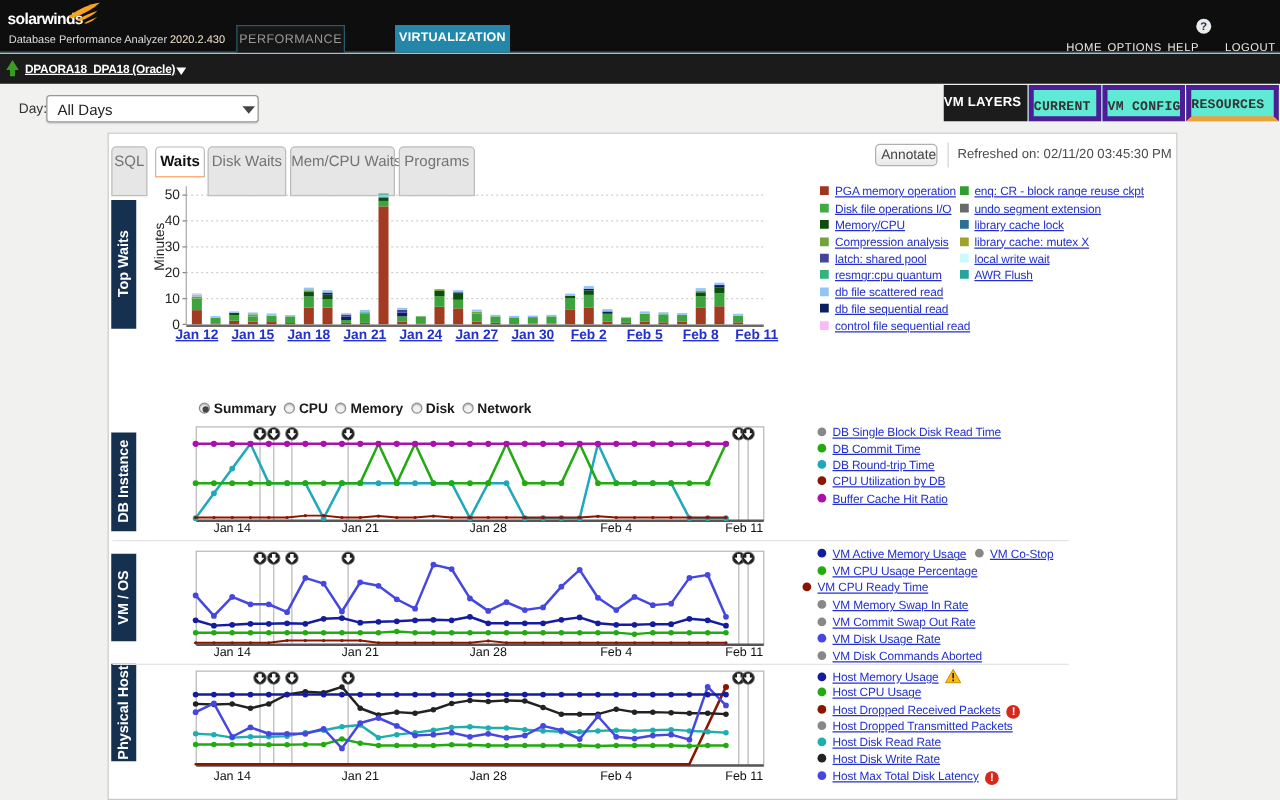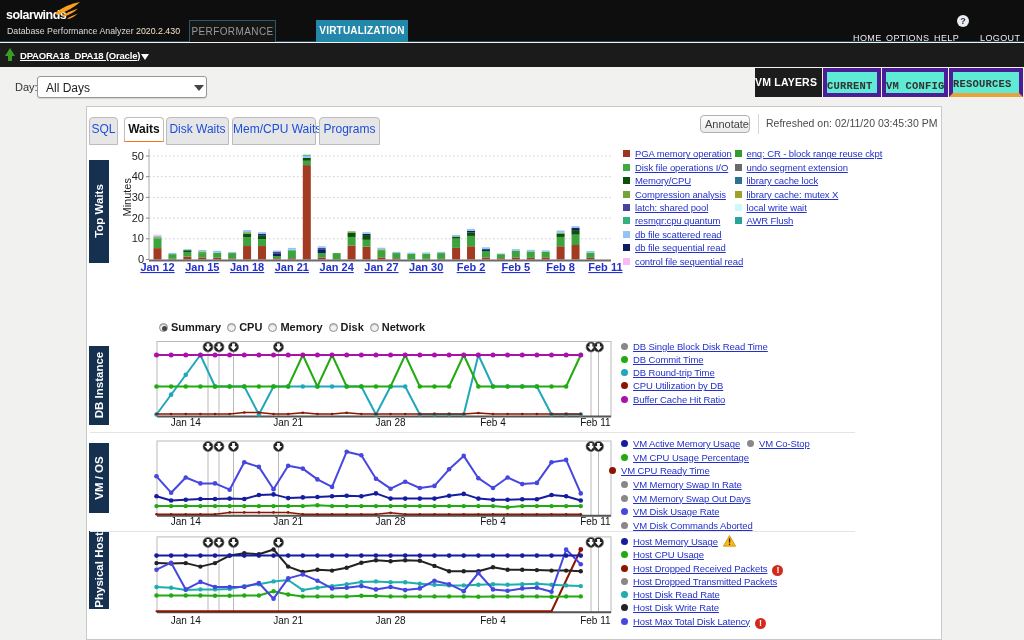--- a/index.html
+++ b/index.html
@@ -39,21 +39,21 @@
   border-right:5px solid transparent; border-top:6px solid #444; }
 .rtab { position:absolute; top:68px; height:29px; font-size:10.5px; font-weight:bold; 
   line-height:29px; letter-spacing:0.2px; white-space:nowrap; }
 .rtab.on { background:#1c1c1c; color:#fff; }
 .rtab.off { background:#5eead4; color:#333; border:4px solid #4c1d95;font-family:Liberation Mono, monospace; }
 .rtab.res { border-bottom:4px solid #e8a33d; line-height:25px; }
 
 
 .panel { position:absolute; left:86px; top:106px; width:856px; height:534px; background:#fff;
   border:1px solid #c9c9c9; }
-.stab { position:absolute; top:117px; height:28px; font-size:12px; color:#1d4ed8; text-align:center;
+.stab { position:absolute; top:117px; height:40px; font-size:12px; color:#737373; text-align:center;
   background:#e6e6e6; border:1px solid #bcbcbc; border-radius:4px 4px 0 0; line-height:23px; white-space:nowrap; }
 .stab.on { background:#fff; border-bottom:1px solid #f97316; height:25px; color:#111; font-weight:bold; }
 .annbtn { position:absolute; left:700px; top:115px; width:50px; height:18px;
   background:linear-gradient(#fefefe,#e9e9e9); border:1px solid #b0b0b0; border-radius:4px;
   font-size:11px; color:#444; text-align:right; line-height:16px; }
 .vsep { position:absolute; left:758px; top:114px; width:1px; height:20px; background:#d5d5d5; }
 .refr { position:absolute; left:766px; top:117px; font-size:10.5px; color:#4a4a4a; }
 
 
 .vlab { position:absolute; left:89px; width:20px; background:#16314f; color:#fff; }
@@ -63,21 +63,21 @@
 
 .radios { position:absolute; left:159px; top:321px; font-size:11px; font-weight:bold; color:#1a1a1a; }
 .radios label { margin-right:6px; }
 .rad { display:inline-block; width:9px; height:9px; border-radius:50%; background:#f2f2f2;
   border:1px solid #8d8d8d; vertical-align:-1px; margin-right:3px; position:relative;
   box-shadow:inset 0 1px 1px rgba(0,0,0,0.25); }
 .rad.sel:after { content:""; position:absolute; left:2px; top:2px; width:5px; height:5px;
   border-radius:50%; background:#444; }
 
 
-.lr { position:absolute; white-space:nowrap; font-size:9.5px; letter-spacing:-0.1px; height:13px; line-height:13px; }
+.lr { position:absolute; white-space:nowrap; font-size:9.5px; letter-spacing:-0.1px; height:13px; line-height:13px;margin-left:33px; }
 .lr a { color:#2330cc; text-decoration:underline; }
 .sq { display:inline-block; width:7px; height:7px; margin-right:5px; vertical-align:0px; }
 .dt { display:inline-block; width:7px; height:7px; border-radius:50%; margin-right:5px; vertical-align:0px; }
 .wsvg { margin-left:5px; vertical-align:-2px; }
 .bang { display:inline-block; width:11px; height:11px; background:#d42a1e; color:#fff; border-radius:50%;
   font-size:9px; font-weight:bold; text-align:center; line-height:11px; margin-left:5px; vertical-align:-1px; }
 .hr { position:absolute; left:90px; width:765px; height:1px; background:#e4e4e4; }
 </style></head>
 <body>
 <div class="topbar">
@@ -615,21 +615,21 @@
     <text x="35.76" y="86.5" text-anchor="middle" font-size="10" fill="#111">Jan 14</text>
     <text x="138.17" y="86.5" text-anchor="middle" font-size="10" fill="#111">Jan 21</text>
     <text x="240.58" y="86.5" text-anchor="middle" font-size="10" fill="#111">Jan 28</text>
     <text x="342.99" y="86.5" text-anchor="middle" font-size="10" fill="#111">Feb 4</text>
     <text x="445.4" y="86.5" text-anchor="middle" font-size="10" fill="#111">Feb 11</text>
   </svg>
 <div class="lr" style="left:621px;top:437.3px"><span class="dt" style="background:#151c9e"></span><a>VM Active Memory Usage</a></div>
 <div class="lr" style="left:621px;top:450.9px"><span class="dt" style="background:#22aa11"></span><a>VM CPU Usage Percentage</a></div>
 <div class="lr" style="left:609px;top:464.4px"><span class="dt" style="background:#8b1500"></span><a>VM CPU Ready Time</a></div>
 <div class="lr" style="left:621px;top:478.0px"><span class="dt" style="background:#888888"></span><a>VM Memory Swap In Rate</a></div>
-<div class="lr" style="left:621px;top:491.5px"><span class="dt" style="background:#888888"></span><a>VM Memory Swap Out Days</a></div>
+<div class="lr" style="left:621px;top:491.5px"><span class="dt" style="background:#888888"></span><a>VM Commit Swap Out Rate</a></div>
 <div class="lr" style="left:621px;top:505.1px"><span class="dt" style="background:#4646e0"></span><a>VM Disk Usage Rate</a></div>
 <div class="lr" style="left:621px;top:518.6px"><span class="dt" style="background:#888888"></span><a>VM Disk Commands Aborted</a></div>
 <div class="hr" style="top:531px"></div>
 <svg class="abs" style="left:150px;top:534px" width="478" height="96">
     <rect x="7" y="2.9" width="454" height="75.4" fill="#ffffff" stroke="#b9b9b9" stroke-width="1"></rect>
     <line x1="58" y1="2.9" x2="58" y2="78.3" stroke="#b9b9b9" stroke-width="1"></line>
     <line x1="69" y1="2.9" x2="69" y2="78.3" stroke="#b9b9b9" stroke-width="1"></line>
     <line x1="83.5" y1="2.9" x2="83.5" y2="78.3" stroke="#b9b9b9" stroke-width="1"></line>
     <line x1="128.5" y1="2.9" x2="128.5" y2="78.3" stroke="#b9b9b9" stroke-width="1"></line>
     <line x1="441" y1="2.9" x2="441" y2="78.3" stroke="#b9b9b9" stroke-width="1"></line>

